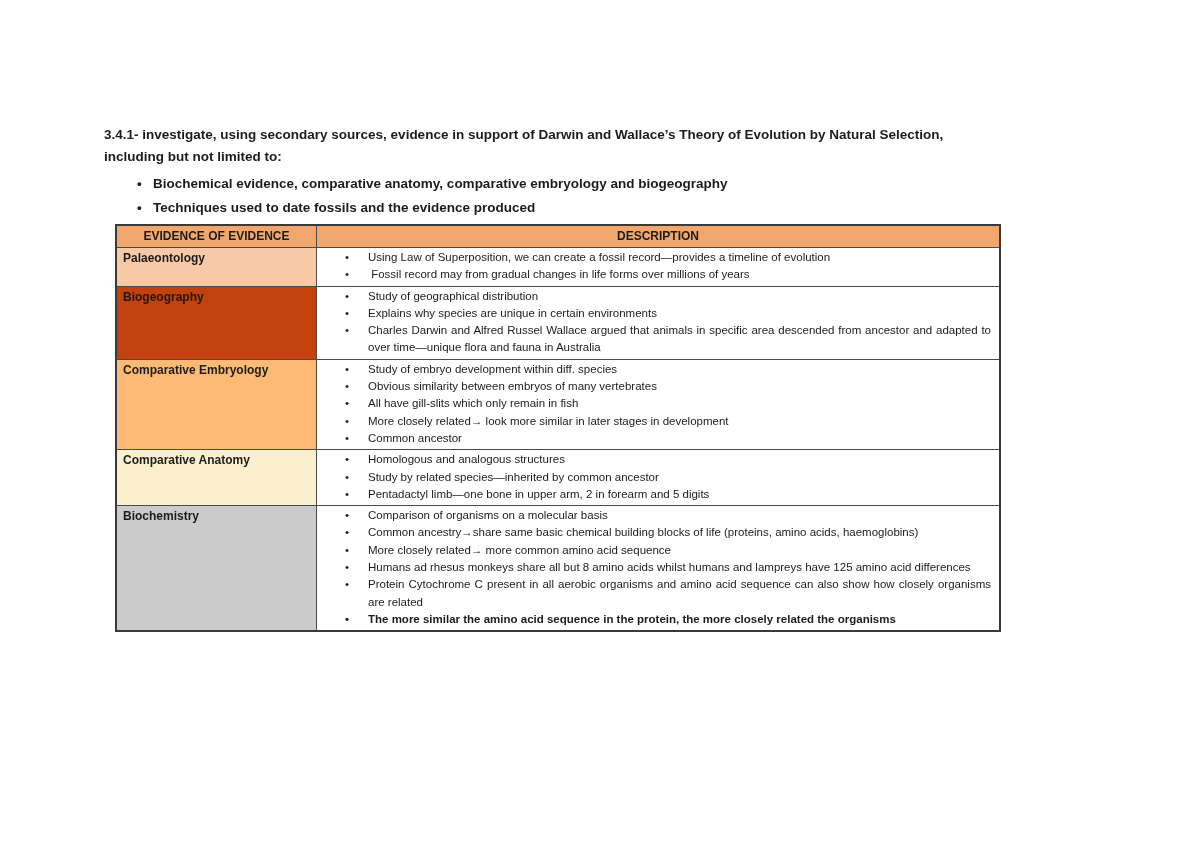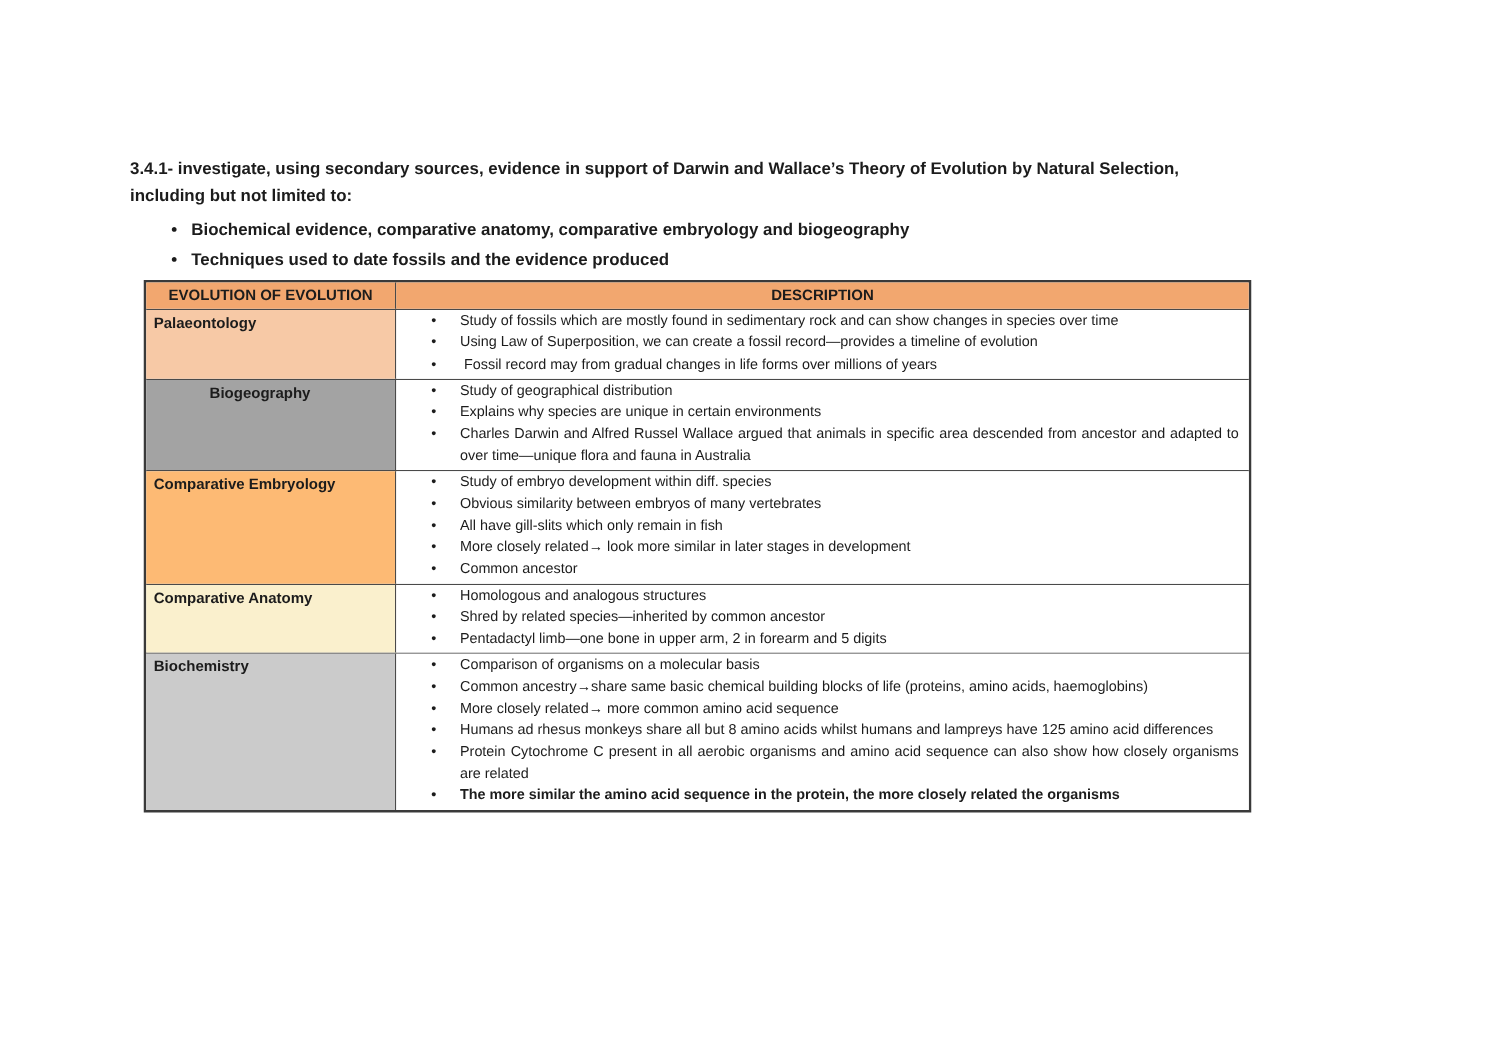--- a/index.html
+++ b/index.html
@@ -116,37 +116,36 @@
 
   <div class="doc-heading">3.4.1- investigate, using secondary sources, evidence in support of Darwin and Wallace’s Theory of Evolution by Natural Selection, including but not limited to:</div>
 
   <ul class="intro-list">
     <li>Biochemical evidence, comparative anatomy, comparative embryology and biogeography</li>
     <li>Techniques used to date fossils and the evidence produced</li>
   </ul>
 
   <div class="evo-table">
     <div class="t-row t-header">
-      <div class="t-cell cat-cell header-cell" style="background: rgb(242, 167, 111);">EVOLUTION OF EVOLUTION</div>
+      <div class="t-cell cat-cell header-cell" style="background: rgb(242, 167, 111);">EVIDENCE OF EVIDENCE</div>
       <div class="t-cell desc-cell header-cell" style="background: rgb(242, 167, 111);">DESCRIPTION</div>
     </div>
     <div id="rows-container">
   <div class="t-row">
     <div class="t-cell cat-cell" style="background: rgb(247, 201, 166);">Palaeontology</div>
     <div class="t-cell desc-cell">
       <ul class="desc-list">
-              <li>Study of fossils which are mostly found in sedimentary rock and can show changes in species over time</li>
               <li>Using Law of Superposition, we can create a fossil record—provides a timeline of evolution</li>
               <li> Fossil record may from gradual changes in life forms over millions of years</li>
             </ul>
     </div>
   </div>
 
   <div class="t-row">
-    <div class="t-cell cat-cell" style="background: #a3a3a3; text-align: center;">Biogeography</div>
+    <div class="t-cell cat-cell" style="background: #c2410c;">Biogeography</div>
     <div class="t-cell desc-cell">
       <ul class="desc-list">
               <li>Study of geographical distribution</li>
               <li>Explains why species are unique in certain environments</li>
               <li>Charles Darwin and Alfred Russel Wallace argued that animals in specific area descended from ancestor and adapted to over time—unique flora and fauna in Australia</li>
             </ul>
     </div>
   </div>
 
   <div class="t-row">
@@ -160,21 +159,21 @@
               <li>Common ancestor</li>
             </ul>
     </div>
   </div>
 
   <div class="t-row">
     <div class="t-cell cat-cell" style="background: rgb(250, 240, 205);">Comparative Anatomy</div>
     <div class="t-cell desc-cell">
       <ul class="desc-list">
               <li>Homologous and analogous structures</li>
-              <li>Shred by related species—inherited by common ancestor</li>
+              <li>Study by related species—inherited by common ancestor</li>
               <li>Pentadactyl limb—one bone in upper arm, 2 in forearm and 5 digits</li>
             </ul>
     </div>
   </div>
 
   <div class="t-row">
     <div class="t-cell cat-cell" style="background: rgb(203, 203, 203);">Biochemistry</div>
     <div class="t-cell desc-cell">
       <ul class="desc-list">
               <li>Comparison of organisms on a molecular basis</li>

